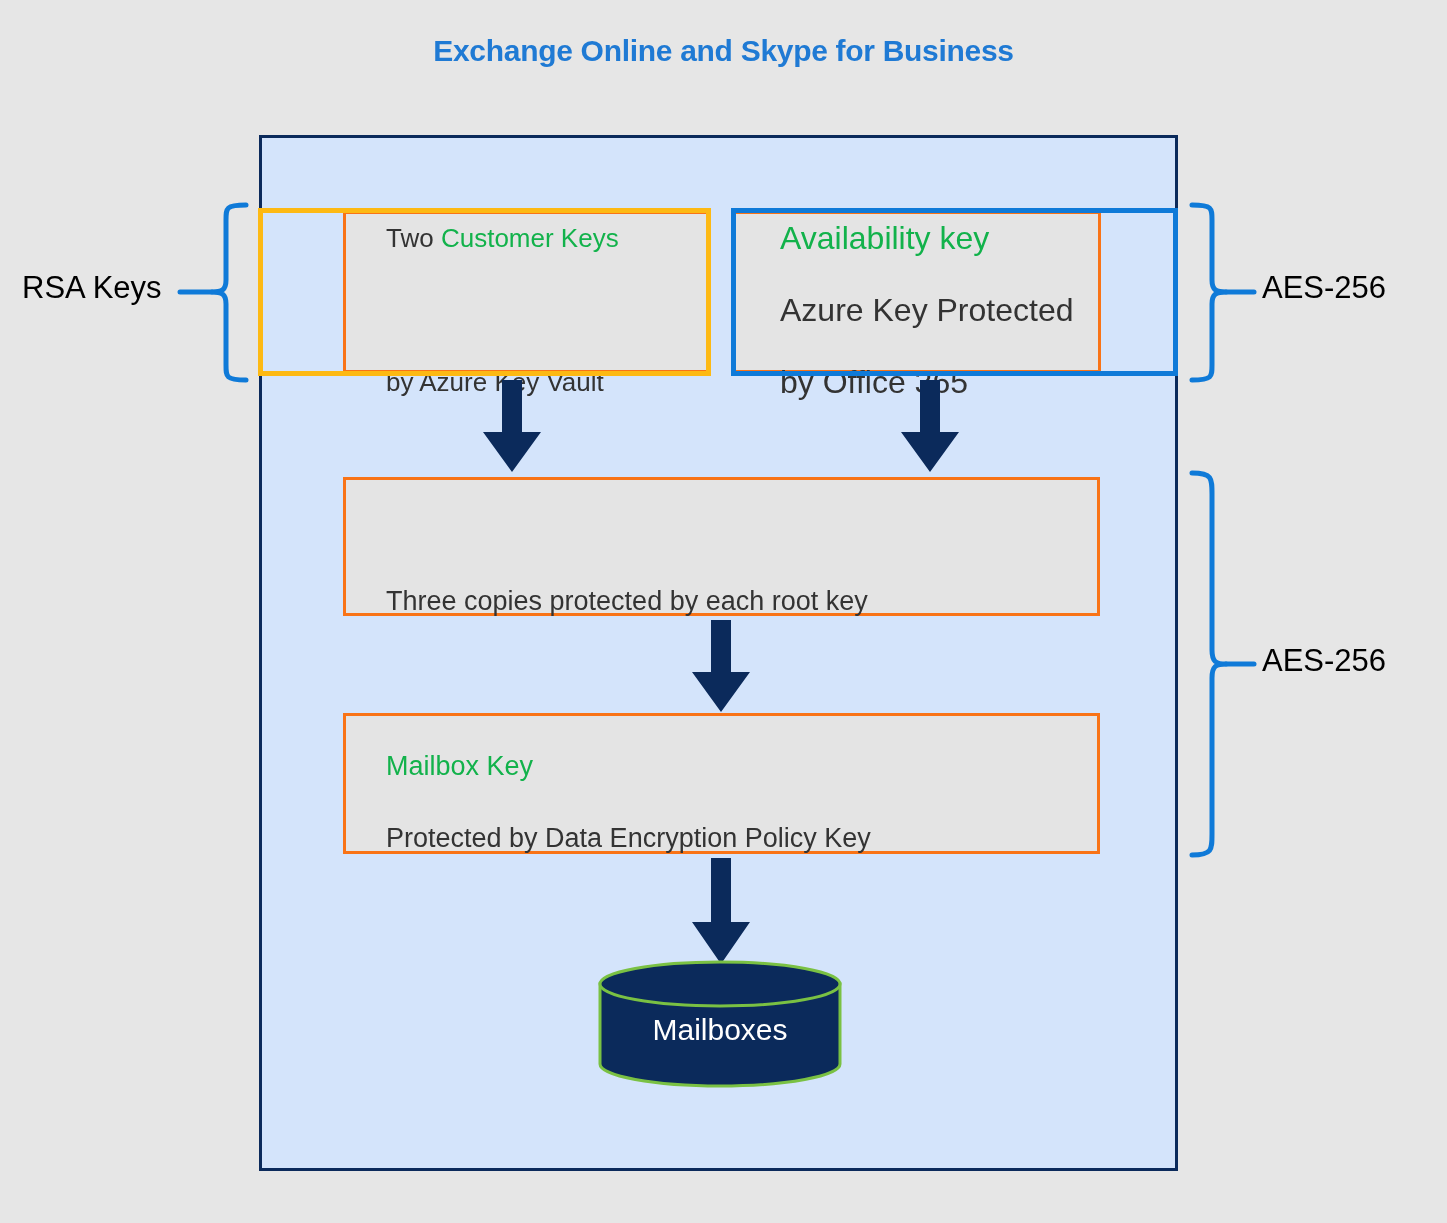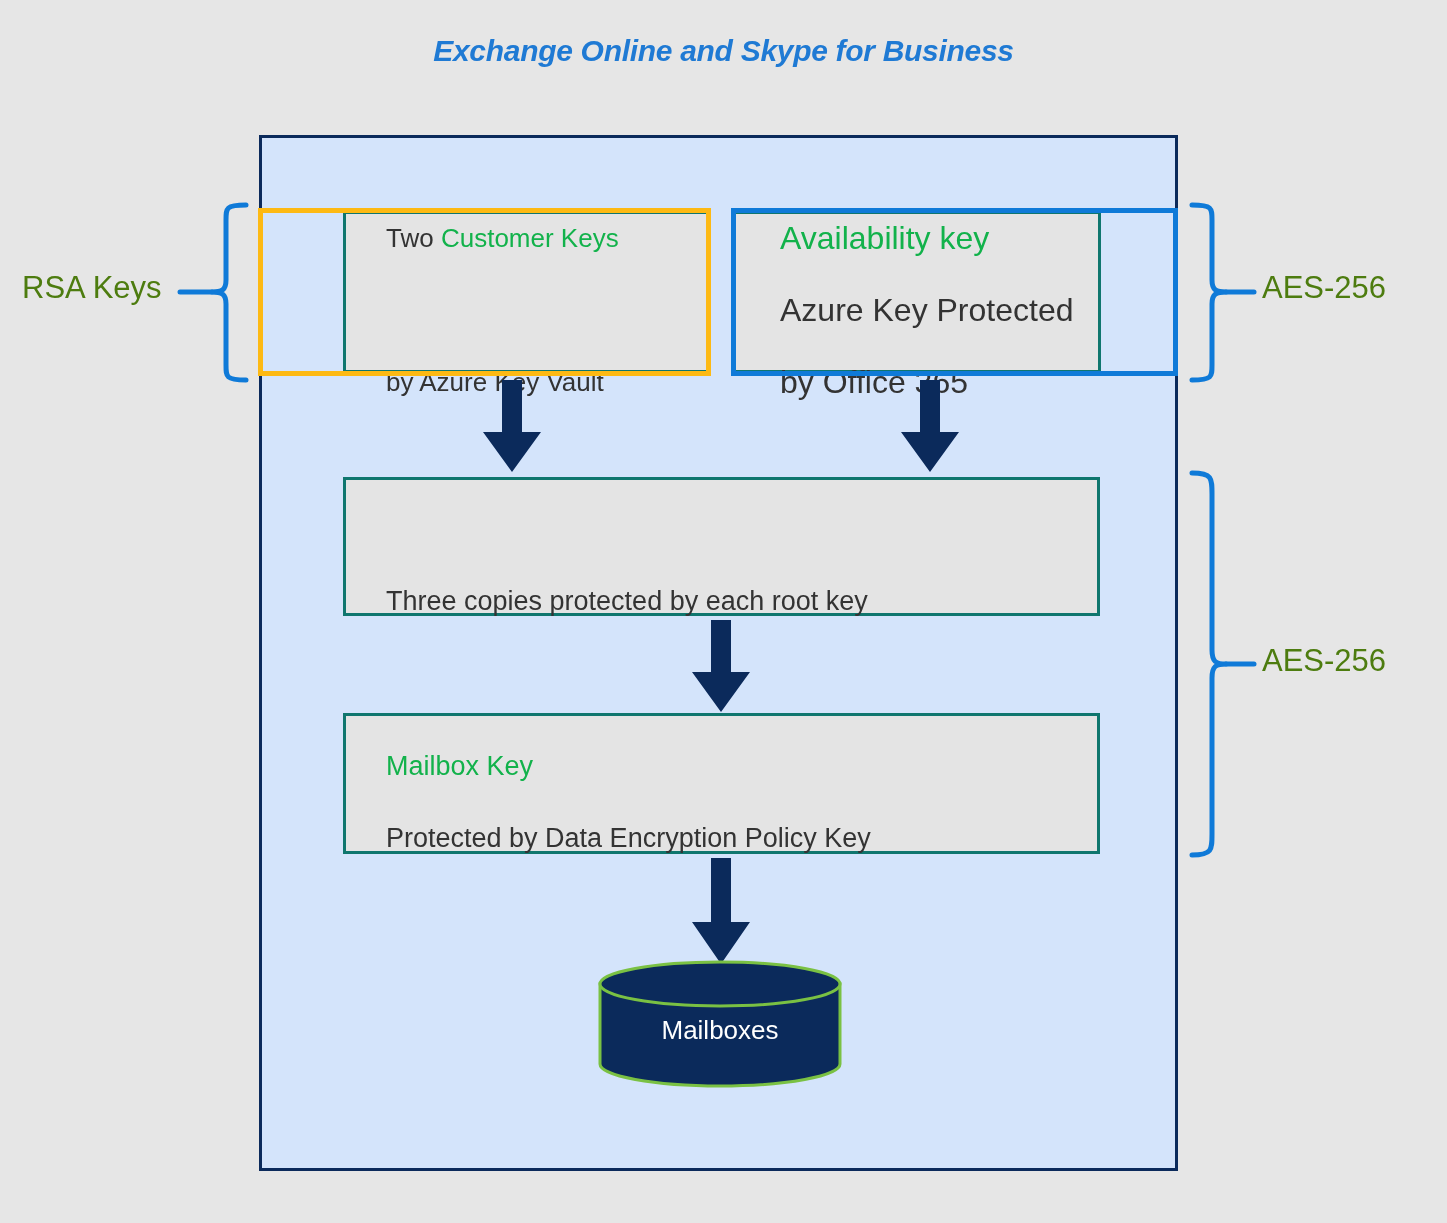--- a/index.html
+++ b/index.html
@@ -27,40 +27,39 @@
     position: absolute;
     left: 0;
     top: 28px;
     width: 1447px;
     text-align: center;
     color: #1f7ad4;
     font-weight: bold;
     font-size: 30px;
     line-height: 46px;
     letter-spacing: -0.3px;
-    font-style: italic;
   }
 
   
   .outer-box {
     position: absolute;
     left: 259px;
     top: 135px;
     width: 919px;
     height: 1036px;
     background: #d4e4fb;
     border: 3px solid #0b2a5b;
     box-sizing: border-box;
   }
 
   
   .keybox {
     position: absolute;
     background: #e4e4e4;
-    border: 3px solid #0f766e;
+    border: 3px solid #f97316;
     box-sizing: border-box;
   }
   .keybox .txt {
     position: absolute;
     left: 40px;
     top: 50%;
     transform: translateY(-50%);
     color: #333333;
     font-size: 27px;
     line-height: 36px;
@@ -150,30 +149,30 @@
   .cylinder .cyl-label {
     position: absolute;
     left: 0;
     top: 0;
     width: 246px;
     height: 130px;
     display: flex;
     align-items: center;
     justify-content: center;
     color: #ffffff;
-    font-size: 26px;
+    font-size: 30px;
     padding-top: 12px;
     box-sizing: border-box;
     pointer-events: none;
   }
 
   
   .brace-label {
     position: absolute;
-    color: #4d7c0f;
+    color: #000000;
     font-size: 31px;
     white-space: nowrap;
   }
   #label-rsa-keys {
     left: 22px;
     top: 270px;
   }
   #label-aes-256-top {
     left: 1262px;
     top: 270px;

